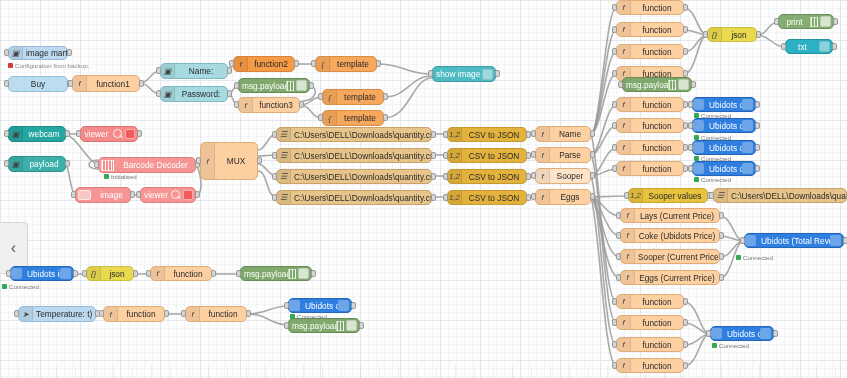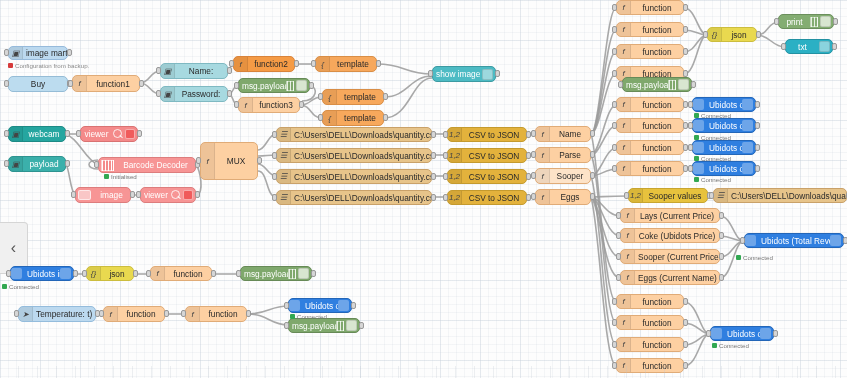--- a/index.html
+++ b/index.html
@@ -628,21 +628,21 @@
       <div class="port" style="left: 616px; top: 231.5px;"></div>
       <div class="port" style="left: 719px; top: 231.5px;"></div>
       <div class="node n-func" style="left: 620px; top: 249px; width: 100px; height: 15px;">
         <span class="ico">f</span>
         <span class="lbl">Sooper (Current Price)</span>
       </div>
       <div class="port" style="left: 616px; top: 252.5px;"></div>
       <div class="port" style="left: 719px; top: 252.5px;"></div>
       <div class="node n-func" style="left: 620px; top: 270px; width: 100px; height: 15px;">
         <span class="ico">f</span>
-        <span class="lbl">Eggs (Current Name)</span>
+        <span class="lbl">Eggs (Current Price)</span>
       </div>
       <div class="port" style="left: 616px; top: 273.5px;"></div>
       <div class="port" style="left: 719px; top: 273.5px;"></div>
       <div class="node n-ubi" style="left: 744px; top: 233px; width: 100px; height: 15px;">
         <span class="ubi-ico"></span>
         <span class="lbl">Ubidots (Total Revenue)</span>
         <span class="ubi-ico"></span>
       </div>
       <div class="port" style="left: 740px; top: 236.5px;"></div>
       <div class="port" style="left: 843px; top: 236.5px;"></div>

